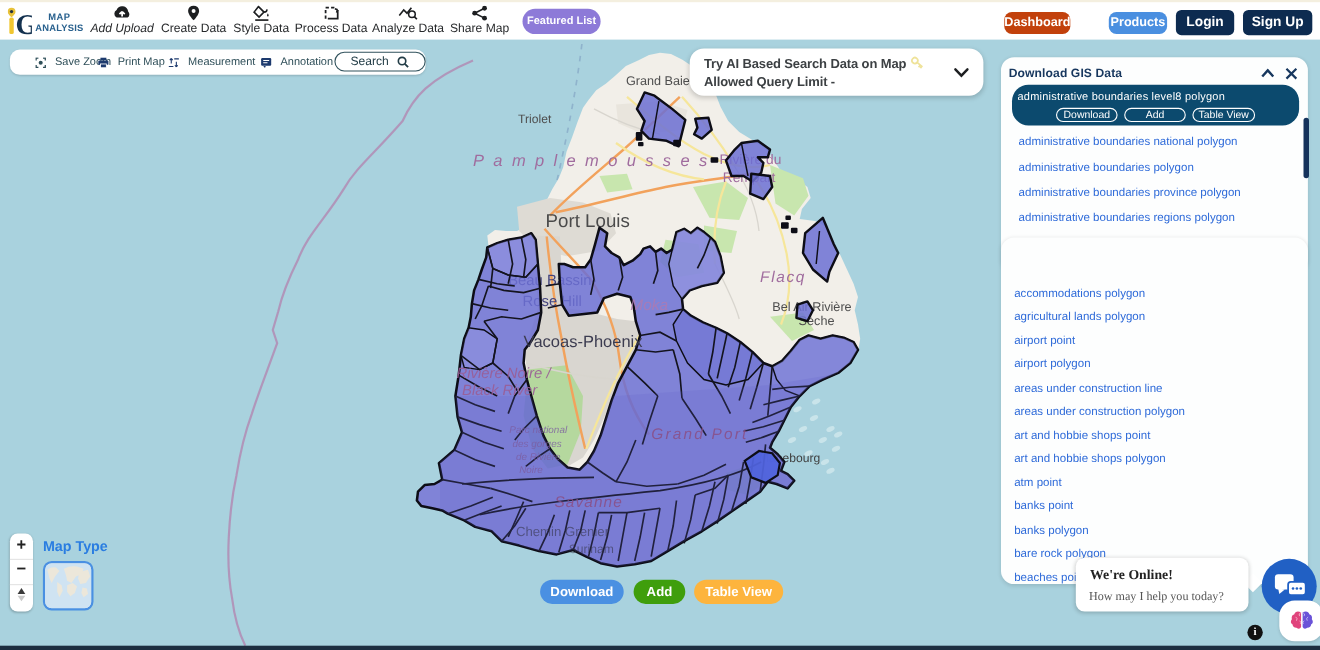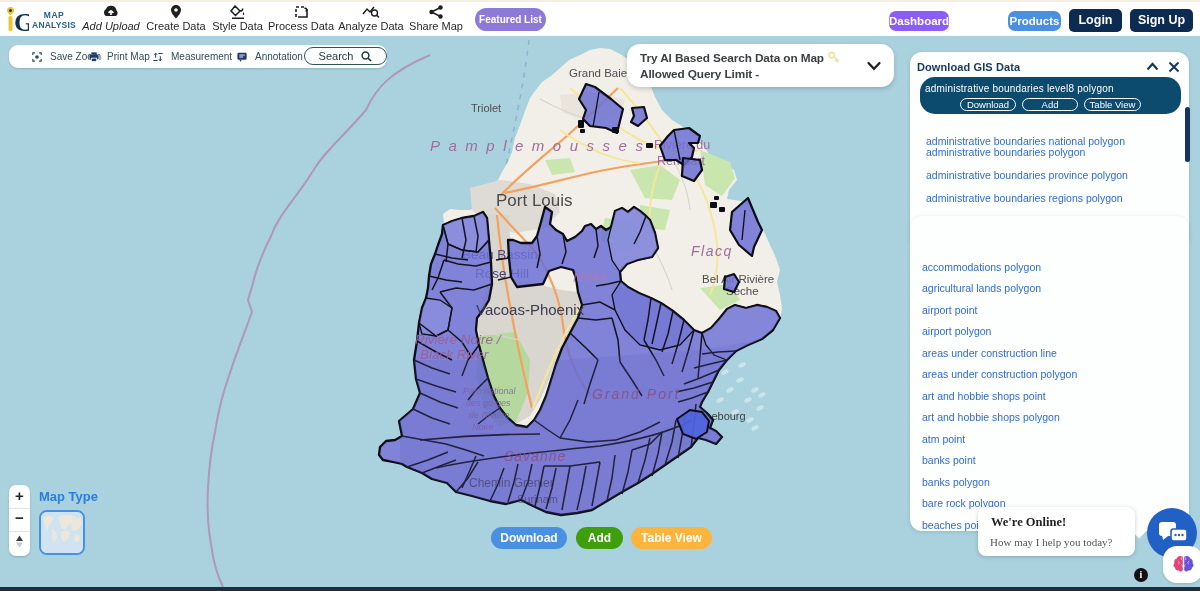--- a/index.html
+++ b/index.html
@@ -10,21 +10,21 @@
 #topbar { position:absolute; left:0; top:0; width:1200px; height:36px; background:#ffffff; z-index:20; border-top:2px solid #f4efdf; }
 .logo { position:absolute; left:7px; top:2px; }
 .logotxt { position:absolute; left:23px; top:7px; color:#29618e; font-weight:bold; line-height:1.15; width:48px; text-align:center;}
 .logotxt .l1 { font-size:8.5px; letter-spacing:0.5px;}
 .logotxt .l2 { font-size:8.5px; letter-spacing:0.2px; }
 .navitem { position:absolute; top:3px; text-align:center; color:#27292b; }
 .navitem .ic { height:13px; display:flex; justify-content:center; align-items:center;}
 .navitem .lb { font-size:11px; margin-top:2px; white-space:nowrap; }
 #featured { position:absolute; left:475px; top:6px; width:71px; height:23px; background:#8d7ad8; border-radius:12px; color:#fff; font-size:10px; font-weight:bold; text-align:center; line-height:23px; white-space:nowrap; }
 .tbtn { position:absolute; top:9px; height:20px; border-radius:7px; color:#fff; font-size:11.5px; font-weight:bold; text-align:center; }
-#btn-dash { left:889px; width:60px; background:#8b5cf6; line-height:20px; }
+#btn-dash { left:913px; width:60px; background:#c2410c; line-height:20px; }
 #btn-prod { left:1008px; width:53px; background:#4a8fe0; line-height:20px; }
 #btn-login { left:1069px; top:7px; height:23px; width:53px; background:#0d2b50; line-height:23px; border-radius:5px; font-size:12.5px;}
 #btn-signup { left:1130px; top:7px; height:23px; width:63px; background:#0d2b50; line-height:23px; border-radius:5px; font-size:12.5px;}
 
 #toolbar { position:absolute; left:9px; top:45px; width:378px; height:23px; background:#fff; border-radius:9px; z-index:15; box-shadow:0 1px 2px rgba(0,0,0,0.15); color:#2e4e58; font-size:11px; }
 #toolbar .itm { position:absolute; top:0; height:23px; display:flex; align-items:center; white-space:nowrap; font-size:10px; }
 #toolbar .itm svg { margin-right:4px; }
 #searchpill { position:absolute; left:295px; top:2px; width:83px; height:18px; border:1.5px solid #31525c; border-radius:10px; display:flex; align-items:center; justify-content:center; }
 #searchpill span { font-size:11px; color:#223c46; margin-right:8px; }
 
@@ -412,21 +412,21 @@
       <path d="M1.5 1.5 L10.5 10.5 M10.5 1.5 L1.5 10.5" stroke="#17375e" stroke-width="2"></path>
     </svg>
   <div id="bluecard">
     <div class="bt">administrative boundaries level8 polygon</div>
     <div class="pills">
       <div class="pill" style="width:56px;">Download</div>
       <div class="pill" style="width:56px;">Add</div>
       <div class="pill" style="width:57px;">Table View</div>
     </div>
   </div>
-  <div class="plist" style="top:71px;margin-top:12px;">administrative boundaries national polygon</div>
+  <div class="plist" style="top:71px;">administrative boundaries national polygon</div>
   <div class="plist" style="top:94px;">administrative boundaries polygon</div>
   <div class="plist" style="top:117px;">administrative boundaries province polygon</div>
   <div class="plist" style="top:140px;">administrative boundaries regions polygon</div>
 </div>
 <div id="scrollbar"></div>
 
 <div class="rpanel" id="panel2">
   <div class="plist" style="top:45px;">accommodations polygon</div>
   <div class="plist" style="top:66px;">agricultural lands polygon</div>
   <div class="plist" style="top:88px;">airport point</div>

